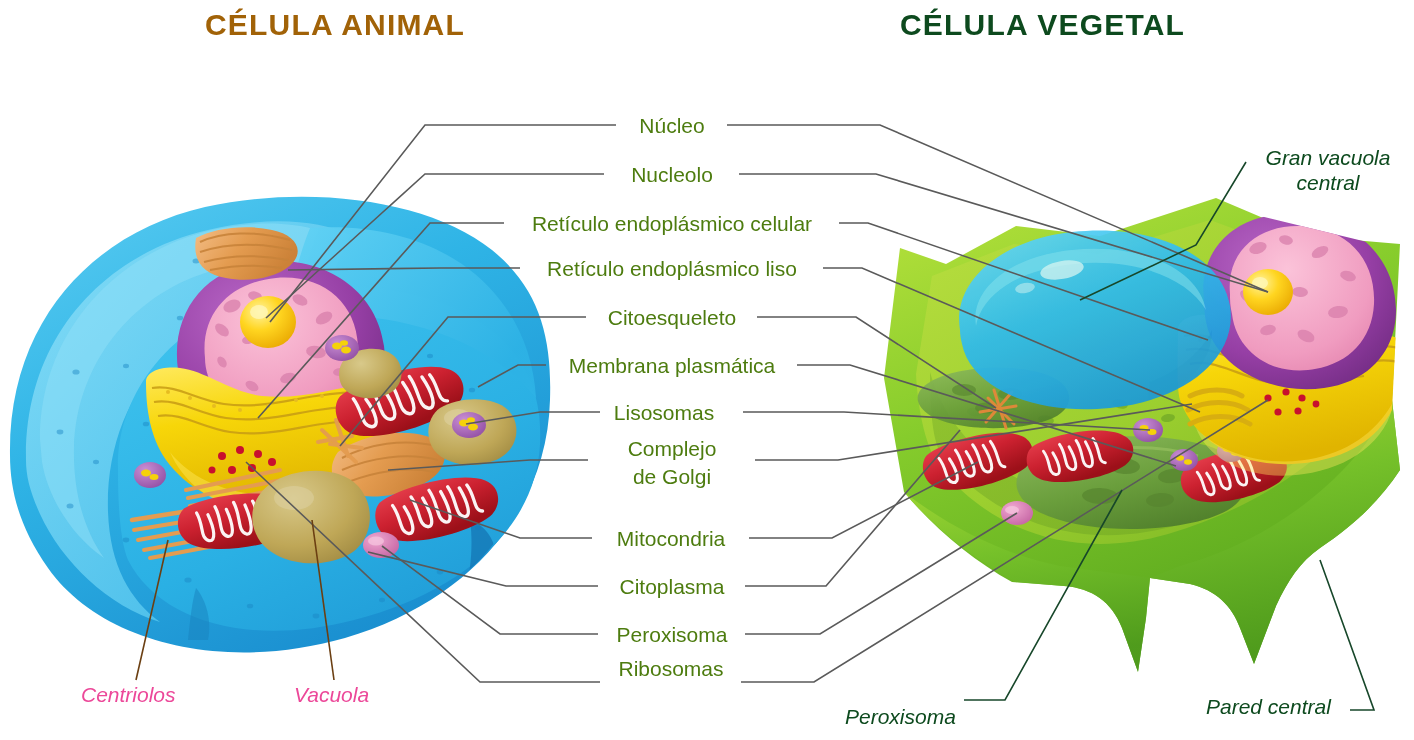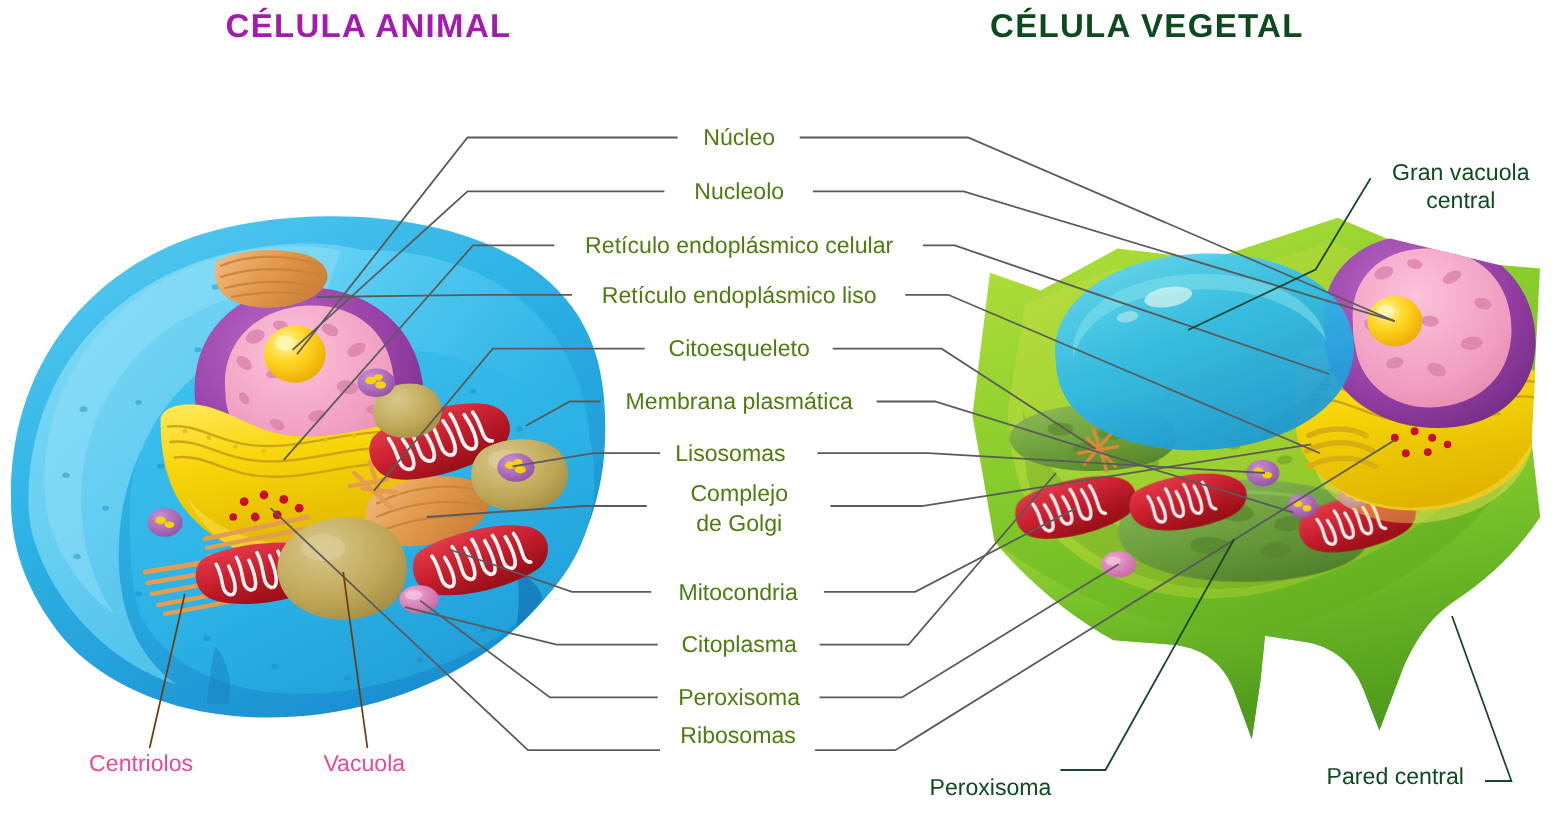--- a/index.html
+++ b/index.html
@@ -7,30 +7,30 @@
     width:1414px;height:740px;position:relative;overflow:hidden;
     font-family:"Liberation Sans","DejaVu Sans",sans-serif;
   }
   #stage{position:absolute;left:0;top:0;width:1414px;height:740px;}
   svg#art{position:absolute;left:0;top:0;width:1414px;height:740px;}
 
   .title{
     position:absolute;font-size:30px;font-weight:bold;letter-spacing:1.2px;
     white-space:nowrap;
   }
-  #title-animal{left:205px;top:8px;color:#a21caf;}
+  #title-animal{left:205px;top:8px;color:#a16207;}
   #title-vegetal{left:900px;top:8px;color:#0d4a1e;}
 
   .clabel{
     position:absolute;font-size:21px;color:#4d7c0f;white-space:nowrap;
     text-align:center;line-height:26px;
   }
   .clabel.two{line-height:28px;}
 
-  .olabel{position:absolute;font-size:21px;white-space:nowrap;line-height:25px;}
+  .olabel{position:absolute;font-size:21px;white-space:nowrap;line-height:25px;font-style:italic;}
   .olabel.brown{color:#ec4899;}
   .olabel.green{color:#0d4a1e;}
   .olabel.center{text-align:center;}
 </style>
 </head>
 <body>
 
 <div id="stage">
 
   <svg id="art" viewBox="0 0 1414 740">

